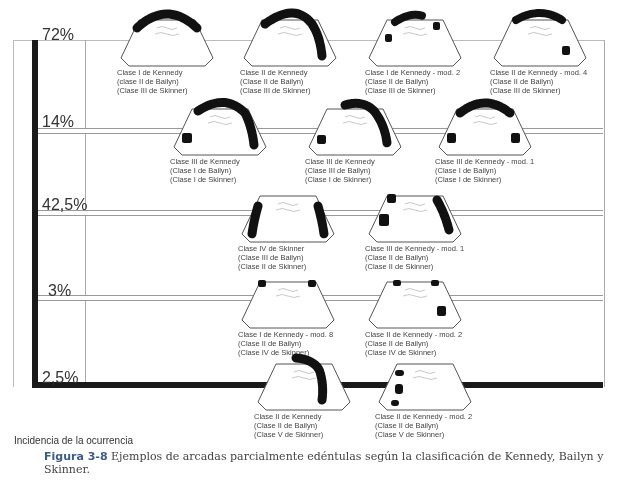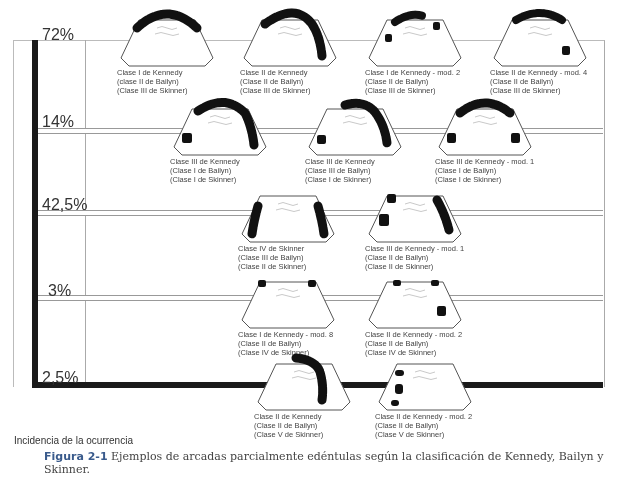--- a/index.html
+++ b/index.html
@@ -183,14 +183,14 @@
     <rect x="20" y="20" width="9" height="6" rx="3" fill="#111"></rect>
       <rect x="20" y="34" width="8" height="10" rx="3" fill="#111"></rect>
     <rect x="16" y="50" width="8" height="6" rx="3" fill="#111"></rect>
     </svg>
   <div class="lbl">Clase II de Kennedy - mod. 2</div>
   <div class="lbl">(Clase II de Bailyn)</div>
   <div class="lbl">(Clase V de Skinner)</div>
 </div>
 
 <div class="caption">
-  <span class="fig">Figura 2-1</span><span> Ejemplos de arcadas parcialmente edéntulas según la clasificación de Kennedy, Bailyn y Skinner.</span>
+  <span class="fig">Figura 3-8</span><span> Ejemplos de arcadas parcialmente edéntulas según la clasificación de Kennedy, Bailyn y Skinner.</span>
 </div>
 
 </body></html>

